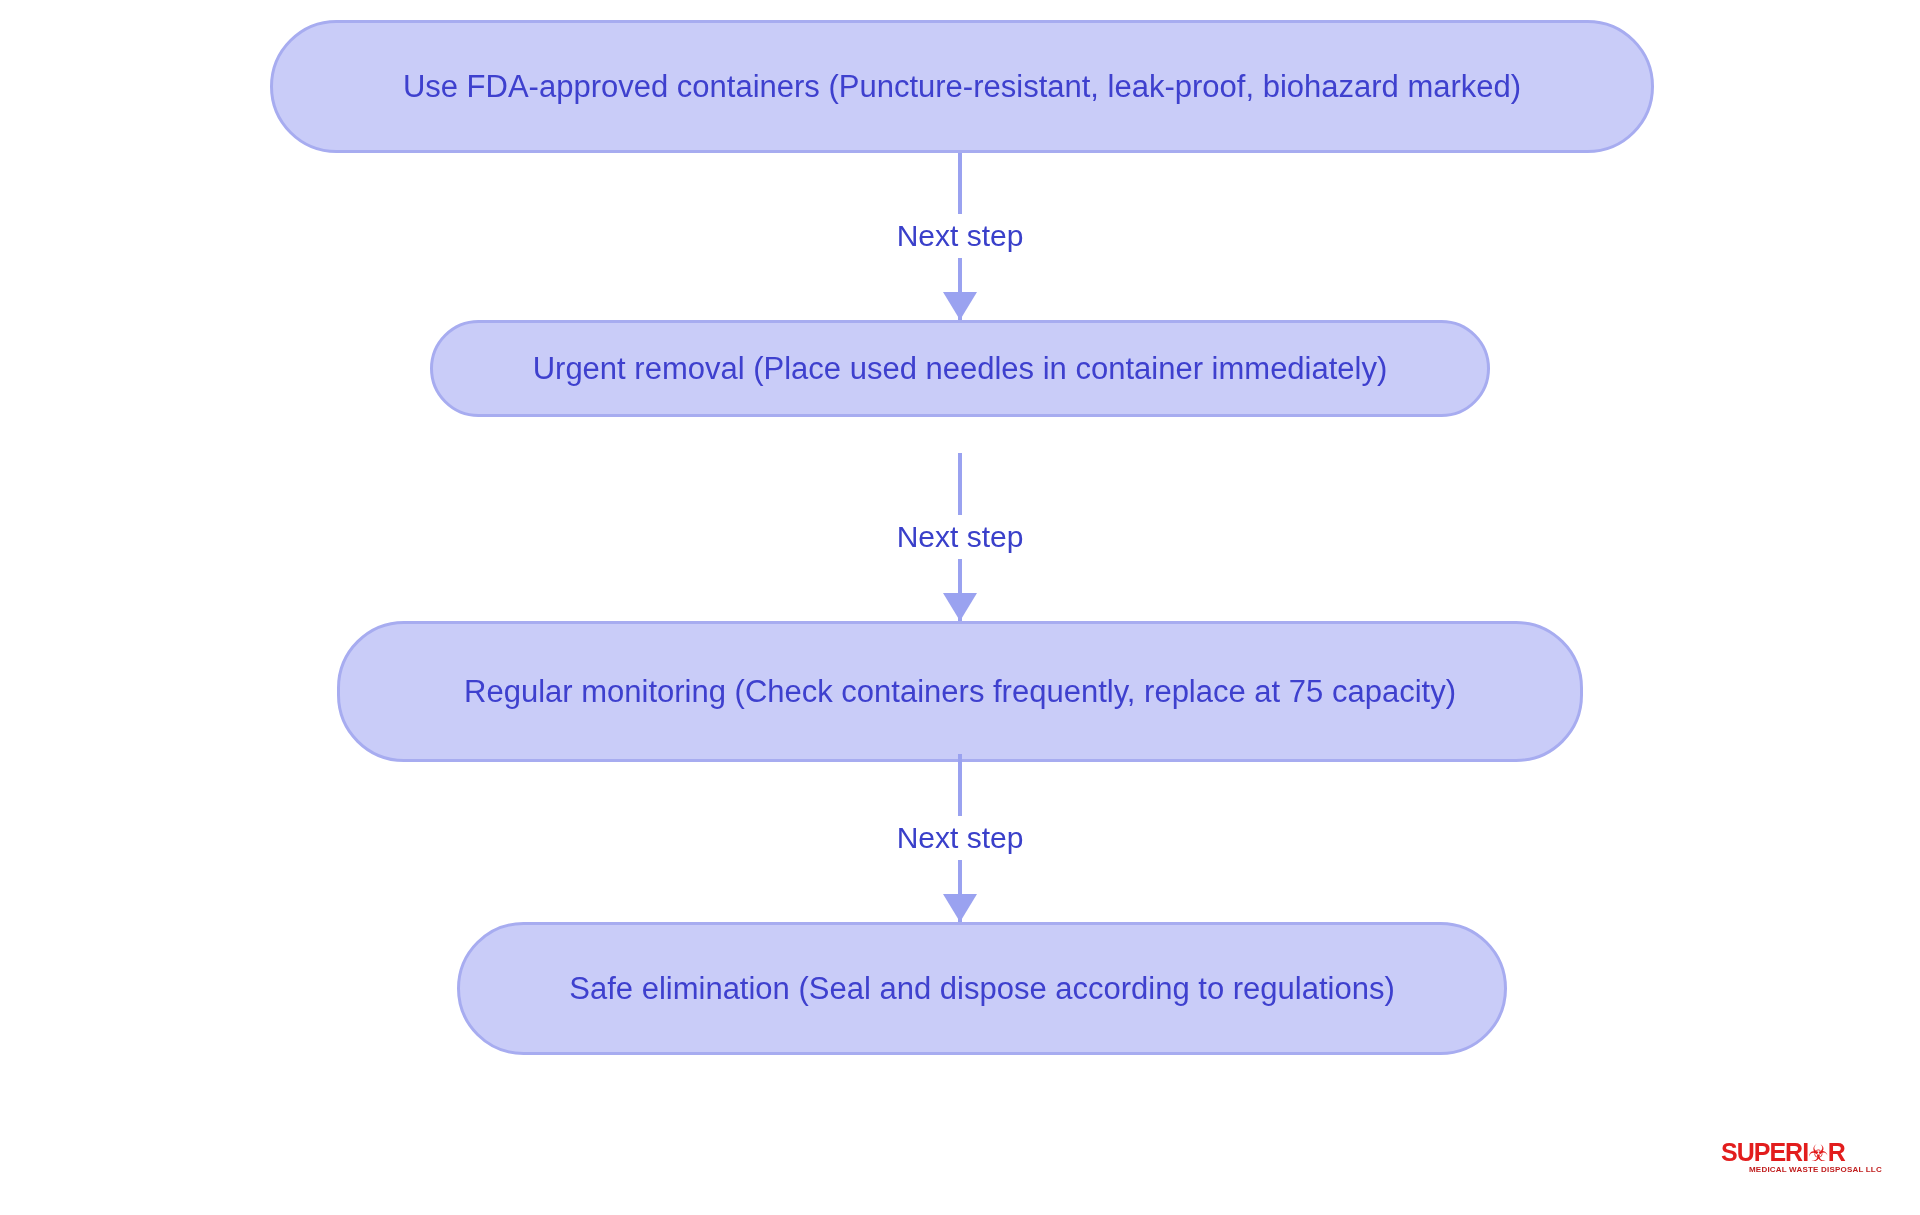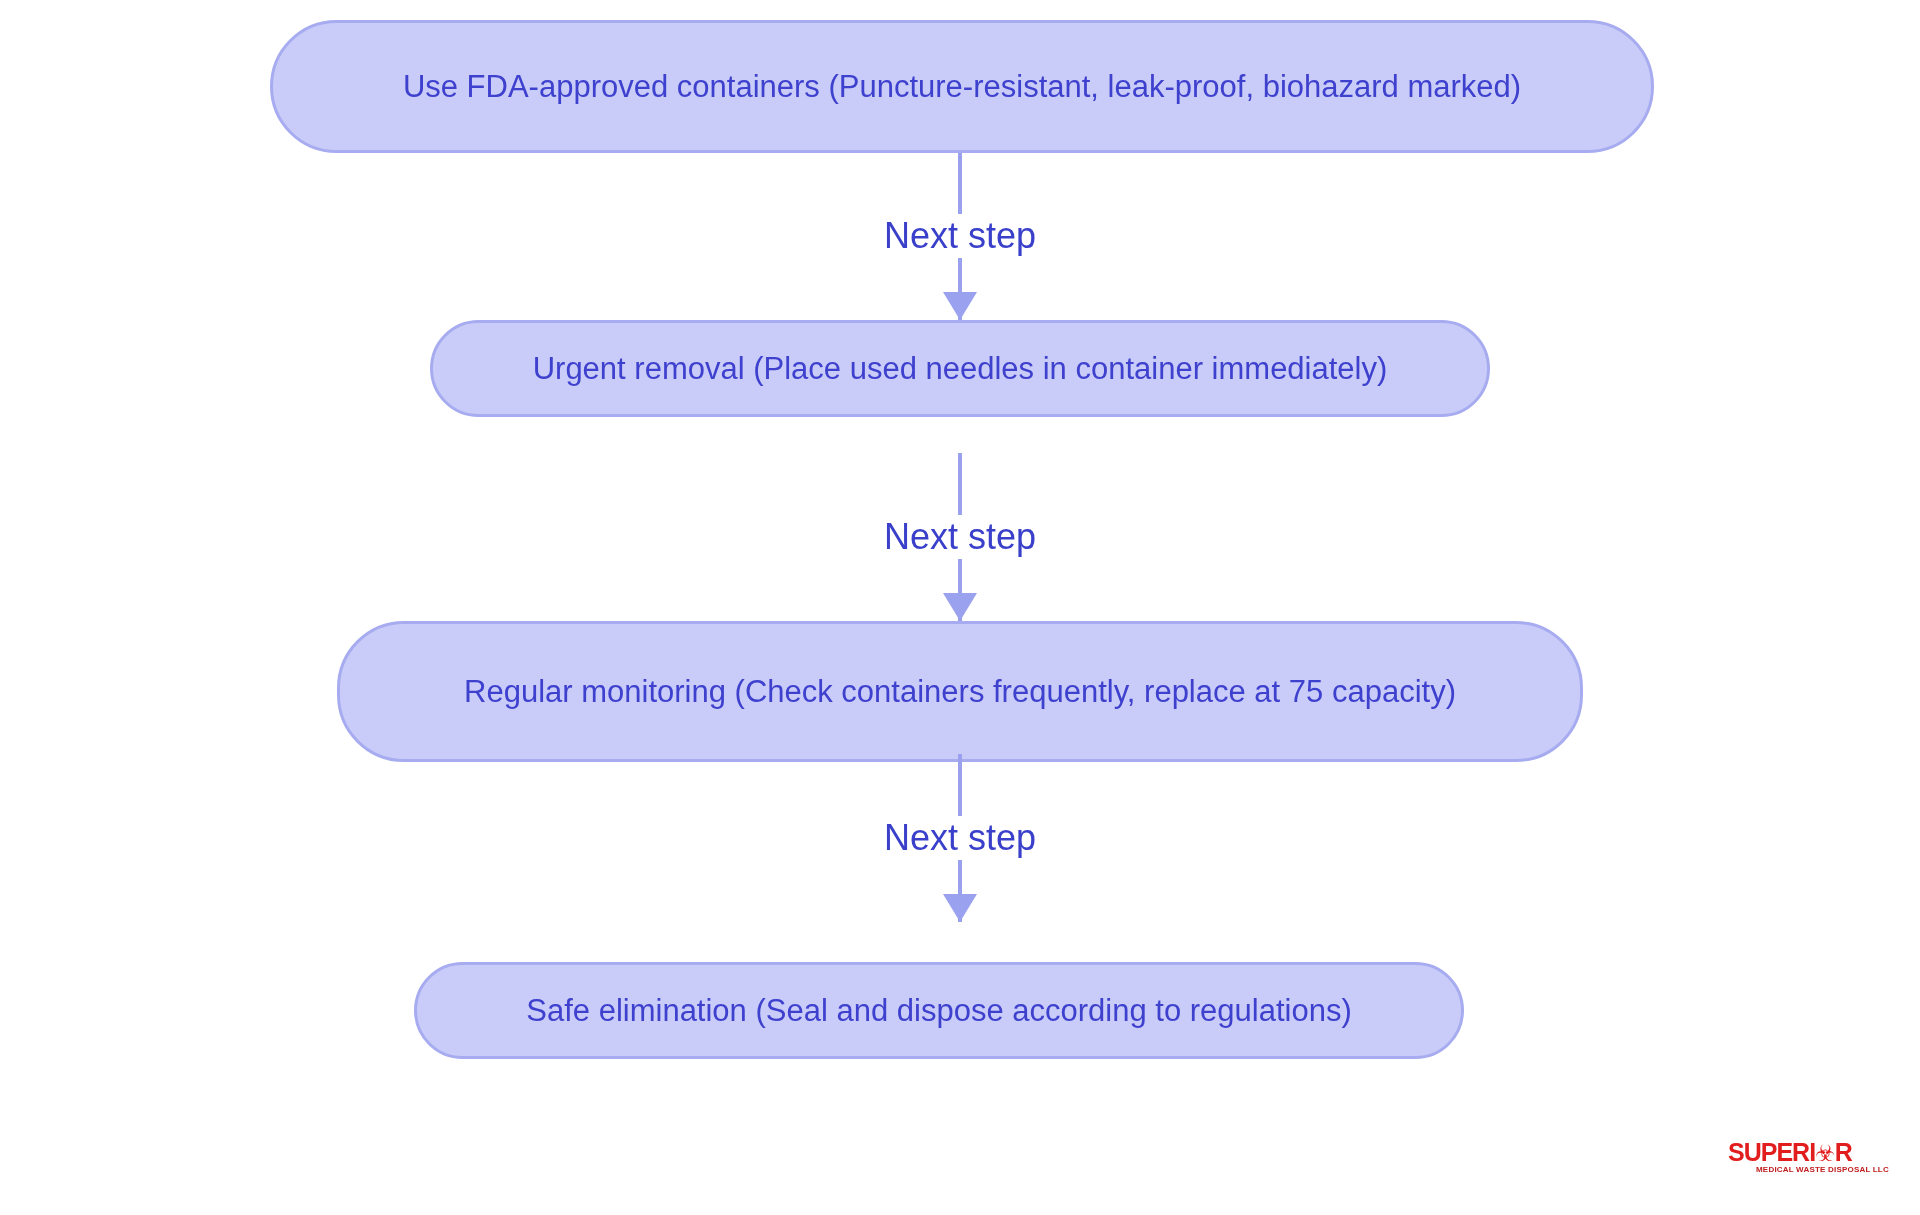--- a/index.html
+++ b/index.html
@@ -47,29 +47,29 @@
     height: 0;
     border-left: 17px solid transparent;
     border-right: 17px solid transparent;
     border-top: 28px solid var(--arrow);
   }
   .connector-label {
     position: absolute;
     transform: translateX(-50%);
     background: var(--background);
     color: var(--connector-text);
-    font-size: 36px;
+    font-size: 30px;
     line-height: 44px;
     padding: 0 10px;
     white-space: nowrap;
   }
   .watermark {
     position: absolute;
     top: 1140px;
-    right: 72px;
+    right: 79px;
     width: 120px;
     text-align: center;
     line-height: 1;
   }
   .brand {
     color: var(--brand-red);
     font-weight: bold;
     font-size: 25px;
     letter-spacing: -1px;
     white-space: nowrap;
@@ -110,21 +110,21 @@
   <div class="connector-label" style="left:960px; top:515px;">Next step</div>
 
   <div class="node" style="left:337px; top:621px; width:1246px; height:141px;">
     <span class="node-label">Regular monitoring (Check containers frequently, replace at 75 capacity)</span>
   </div>
 
   <div class="connector-line" style="left:958px; top:754px; height:168px;"></div>
   <div class="arrowhead" style="left:943px; top:894px;"></div>
   <div class="connector-label" style="left:960px; top:816px;">Next step</div>
 
-  <div class="node" style="left:414px; top:922px; width:1050px; height:97px;margin-top:40px;">
+  <div class="node" style="left:457px; top:922px; width:1050px; height:133px;">
     <span class="node-label">Safe elimination (Seal and dispose according to regulations)</span>
   </div>
 
   <div class="watermark">
     <div class="brand"><span>SUPERI</span><span class="biohazard">☣</span><span>R</span></div>
     <div class="tagline">MEDICAL WASTE DISPOSAL LLC</div>
   </div>
 
 </div>
 

